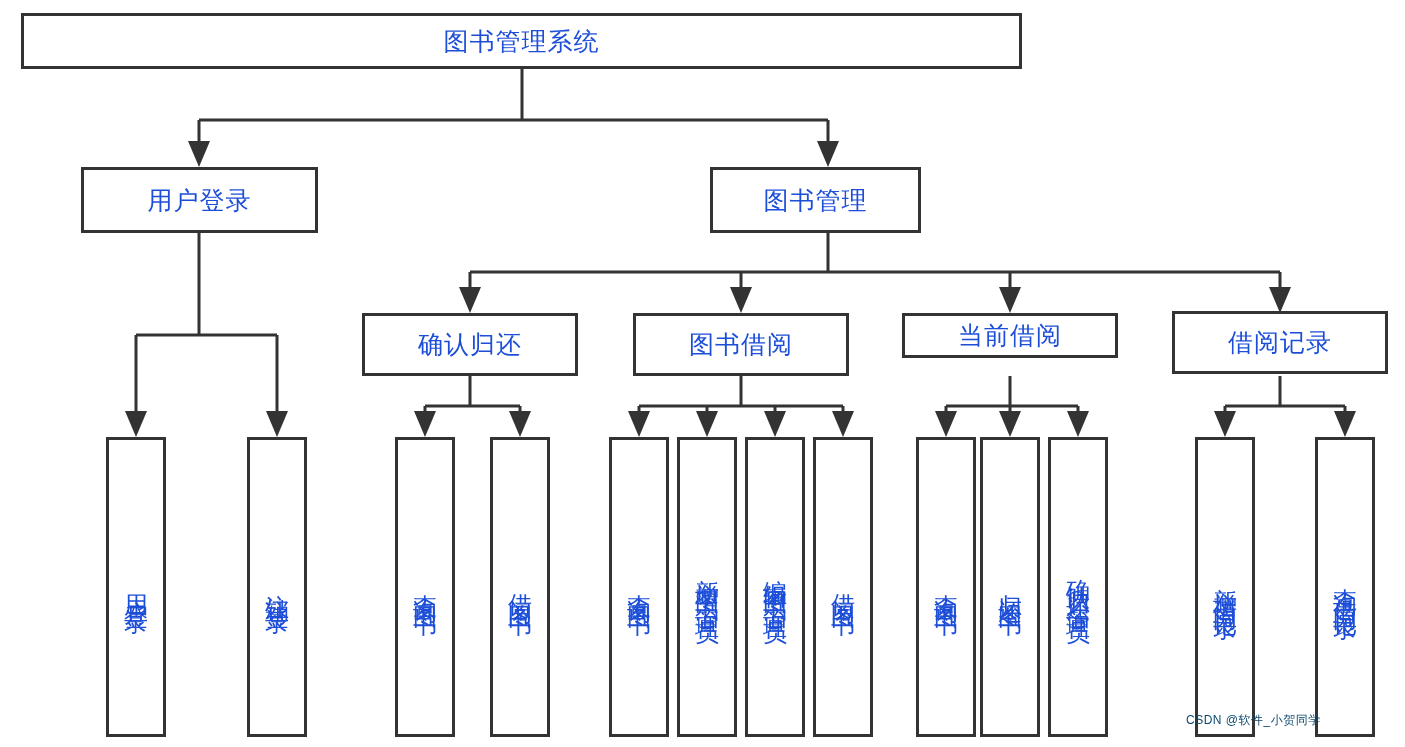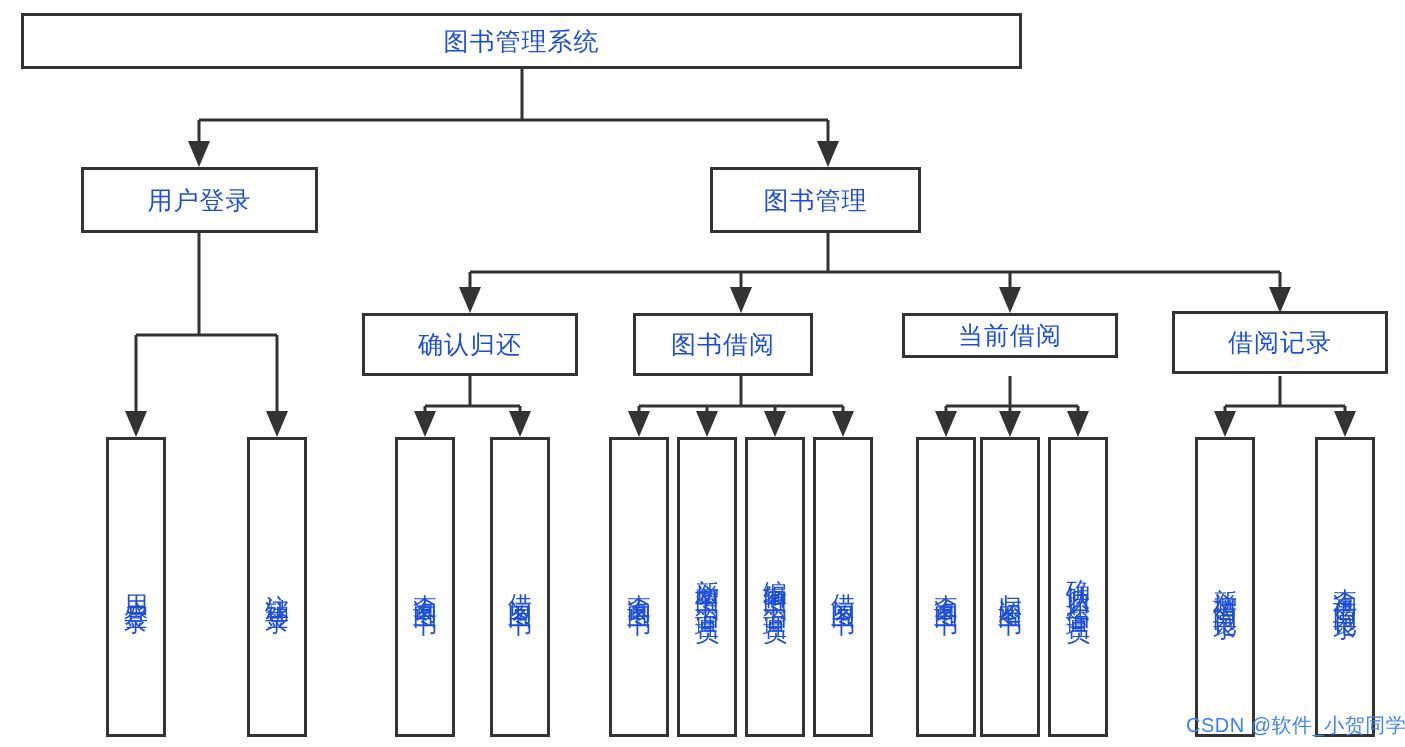--- a/index.html
+++ b/index.html
@@ -17,40 +17,40 @@
     font-size:24px;
     writing-mode:vertical-rl;
     letter-spacing:6px;
     line-height:54px;
   }
   
   .p-root{left:21px;top:13px;width:1001px;height:56px;}
   .p-user-login{left:81px;top:167px;width:237px;height:66px;}
   .p-book-mgmt{left:710px;top:167px;width:211px;height:66px;}
   .p-new-book-rec{left:362px;top:313px;width:216px;height:63px;}
-  .p-book-borrow{left:633px;top:313px;width:180px;height:63px;}
+  .p-book-borrow{left:633px;top:313px;width:216px;height:63px;}
   .p-current-borrow{left:902px;top:313px;width:216px;height:45px;}
   .p-borrow-records{left:1172px;top:311px;width:216px;height:63px;}
   .leaf{top:437px;width:60px;height:300px;}
   .p-leaf-user-login{left:106px;}
   .p-leaf-logout{left:247px;}
   .p-query-book-1{left:395px;}
   .p-borrow-book-1{left:490px;}
   .p-query-book-2{left:609px;}
   .p-add-book{left:677px;}
   .p-edit-book{left:745px;}
   .p-borrow-book-2{left:813px;}
   .p-query-book-3{left:916px;}
   .p-return-book{left:980px;}
   .p-confirm-return{left:1048px;}
   .p-add-borrow-record{left:1195px;}
   .p-query-borrow-record{left:1315px;}
   .watermark{
     position:absolute;left:1186px;top:712px;z-index:5;
-    font-size:20px;color:#3b82f6;white-space:nowrap;letter-spacing:0.5px;
+    font-size:12px;color:#0c4a6e;white-space:nowrap;letter-spacing:0.5px;
   }
 </style>
 </head>
 <body>
 
 <div class="stage">
 
   <svg class="connectors" width="1405" height="747" viewBox="0 0 1405 747" stroke="#333333" stroke-width="3" fill="none">
 
     <g>

